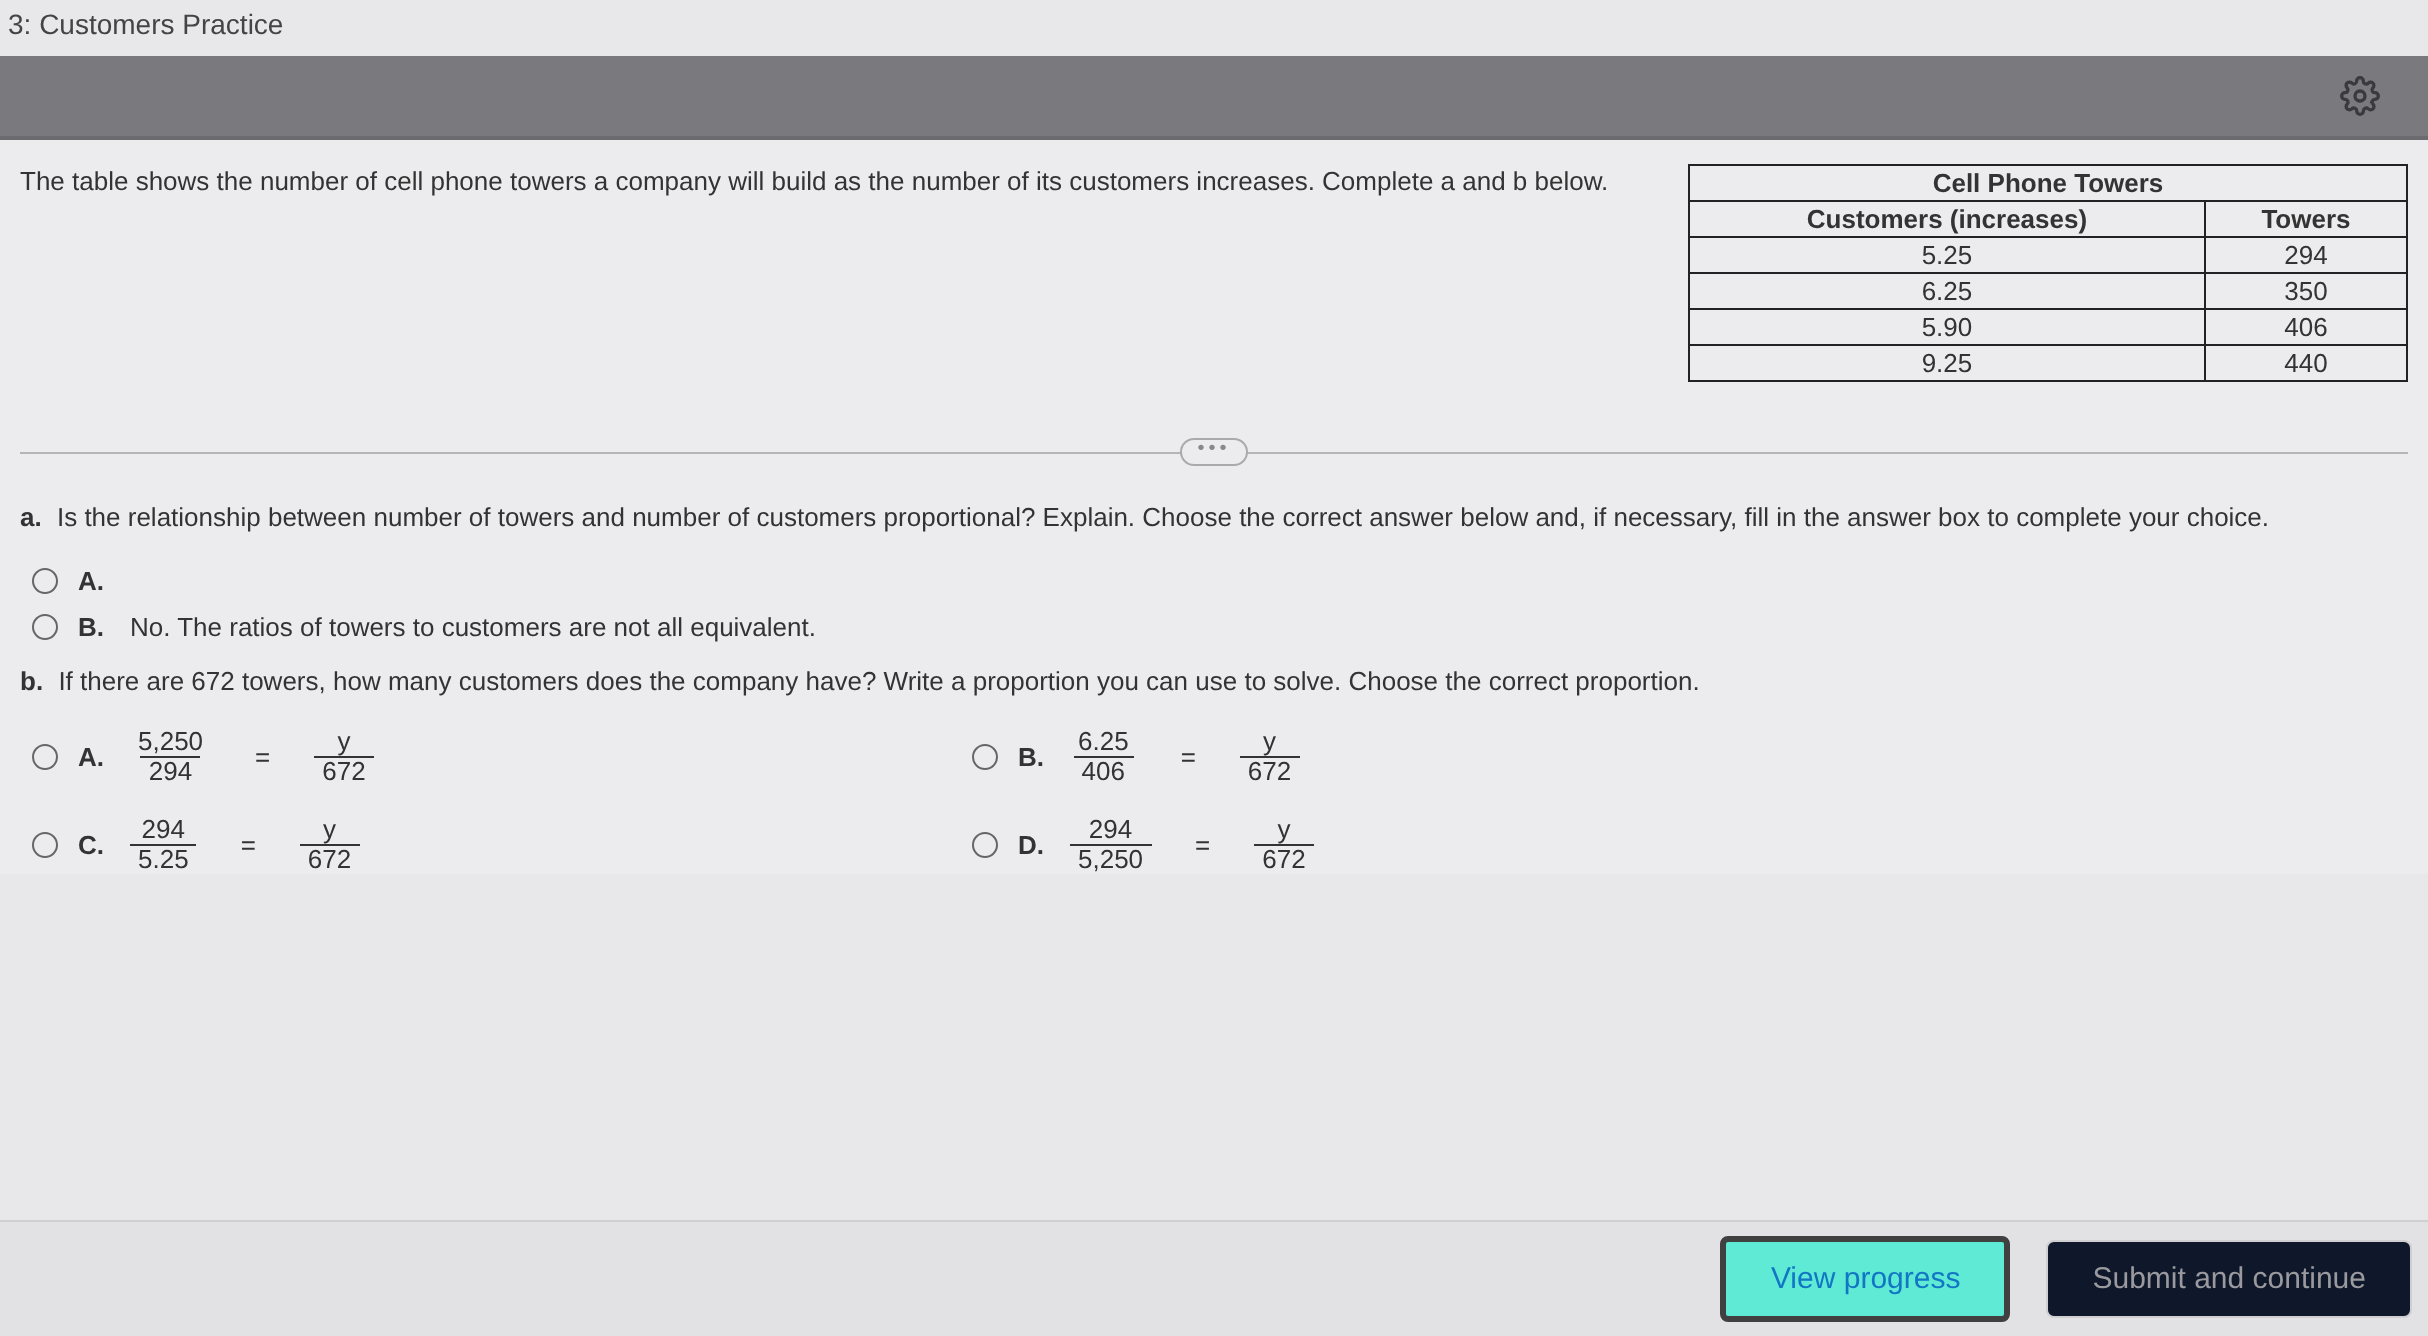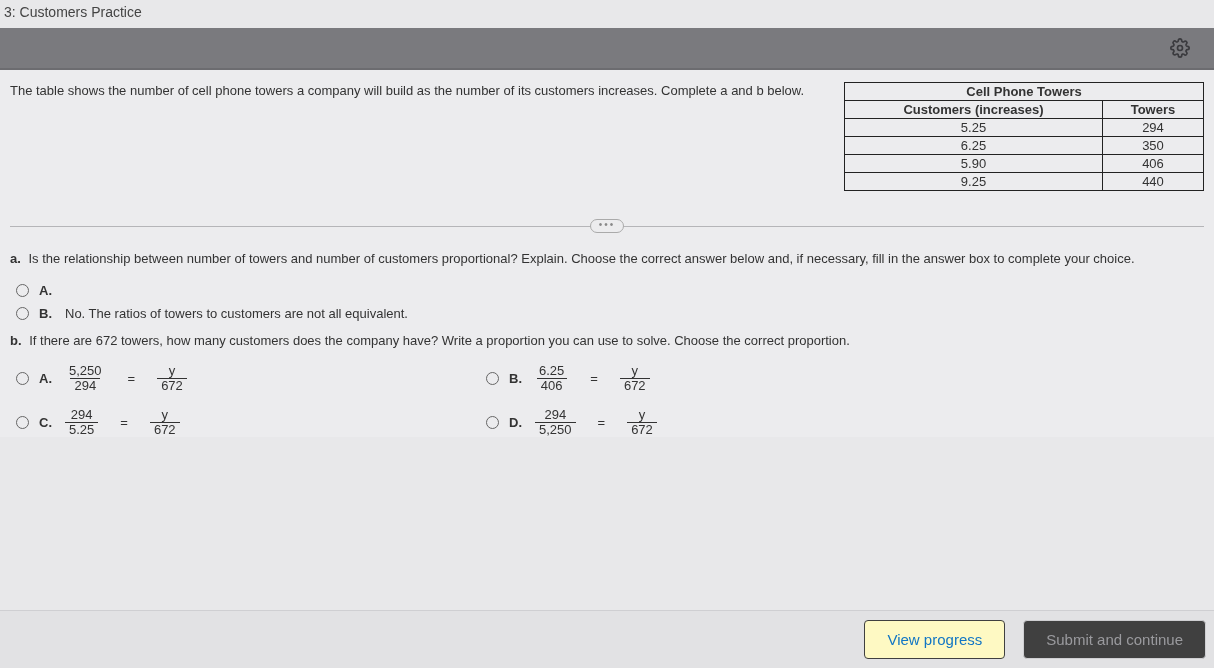--- a/index.html
+++ b/index.html
@@ -159,26 +159,26 @@
     gap: 18px;
     padding-right: 8px;
   }
   .btn {
     padding: 10px 22px;
     font-size: 15px;
     border-radius: 4px;
     cursor: pointer;
   }
   .btn-view {
-    background: #fef9c3;
-    border: 1px solid #404040;
+    background: #5eead4;
+    border: 3px solid #404040;
     color: #1276c4;
   }
   .btn-submit {
-    background: #404040;
+    background: #0f172a;
     border: 1px solid #cfcfd2;
     color: #9a9a9e;
   }
 </style>
 </head>
 <body>
 
 <div class="topbar">
   <span>3: Customers Practice</span>
 </div>

